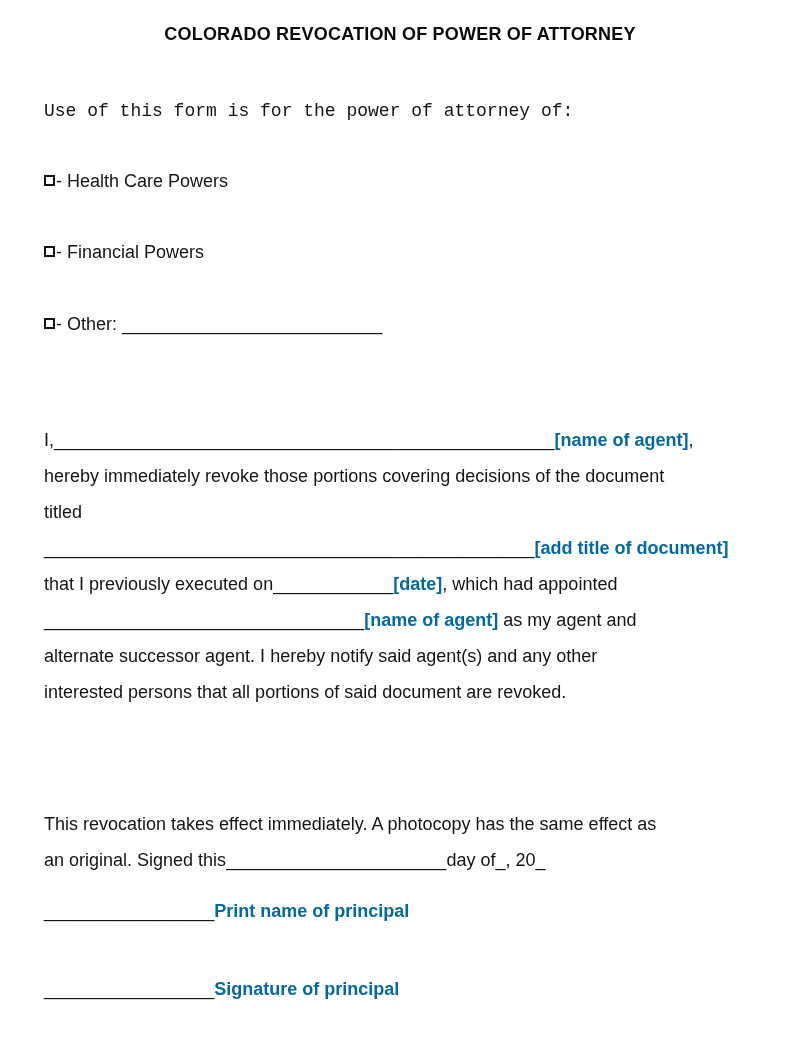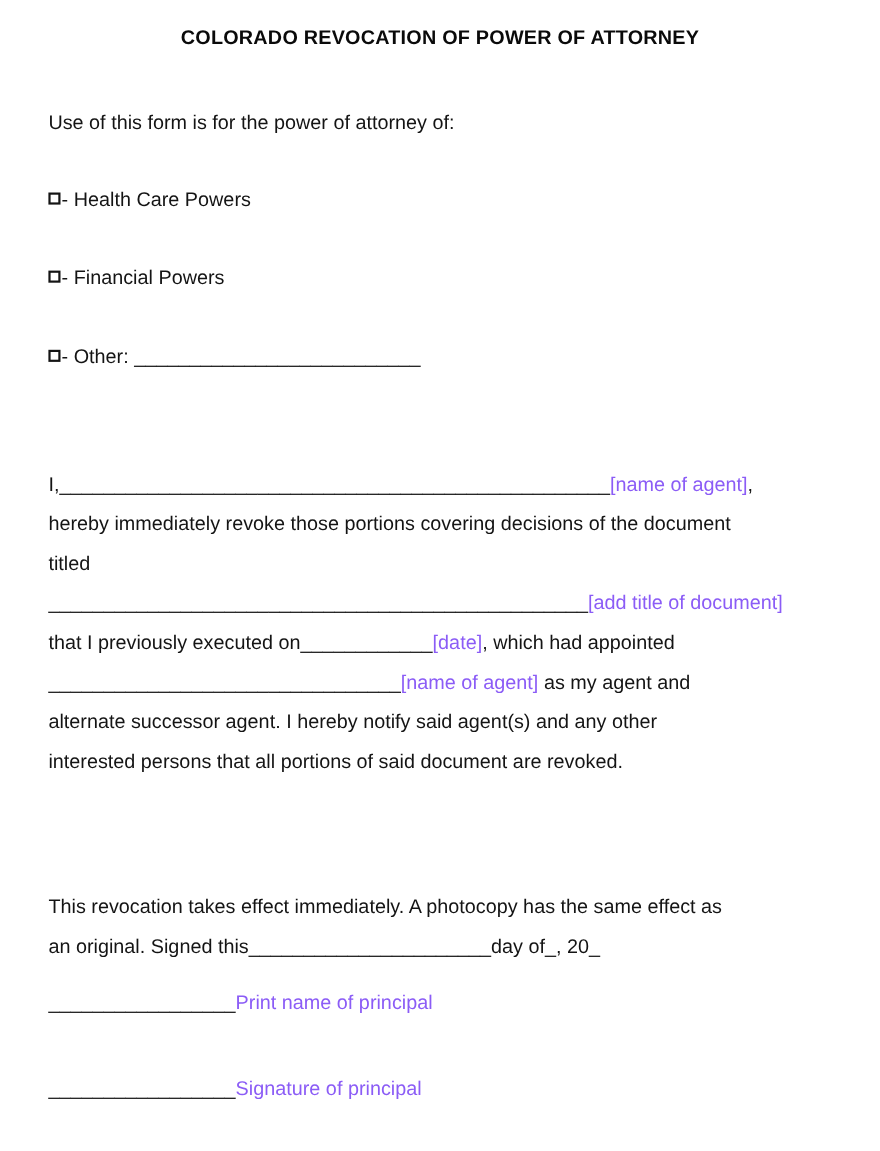--- a/index.html
+++ b/index.html
@@ -14,40 +14,41 @@
   }
   .title {
     position:absolute; top:24px; left:0; width:100%;
     margin:0; text-align:center;
     font-size:18px; font-weight:700; letter-spacing:0.2px;
     color:#0a0a0a;
   }
   .intro {
     position:absolute; top:99px; left:44px; margin:0;
     line-height:24px;
+    font-family:Liberation Mono, monospace;
   }
   .cb-row {
     position:absolute; left:44px; white-space:nowrap; line-height:22px;
   }
   .cb-row.r1 { top:170px; }
   .cb-row.r2 { top:241px; }
   .cb-row.r3 { top:313px; }
   .cb-box {
     display:inline-block; width:11px; height:11px;
     border:2px solid #141414; box-sizing:border-box;
     vertical-align:1px; margin-right:1px;
     background:#ffffff;
   }
   .para {
     position:absolute; left:44px; right:20px;
   }
   .para.main    { top:422px; }
   .para.closing { top:782px;margin-top:24px; }
   .line { line-height:36px; white-space:nowrap; }
-  .red { color:#8b5cf6; font-weight:400; }
+  .red { color:#0369a1; font-weight:700; }
   .blank { letter-spacing:0; }
   .sig-row {
     position:absolute; left:44px; white-space:nowrap; line-height:24px;
   }
   .sig-row.s1 { top:899px; }
   .sig-row.s2 { top:977px; }
 </style>
 </head>
 <body>
 

